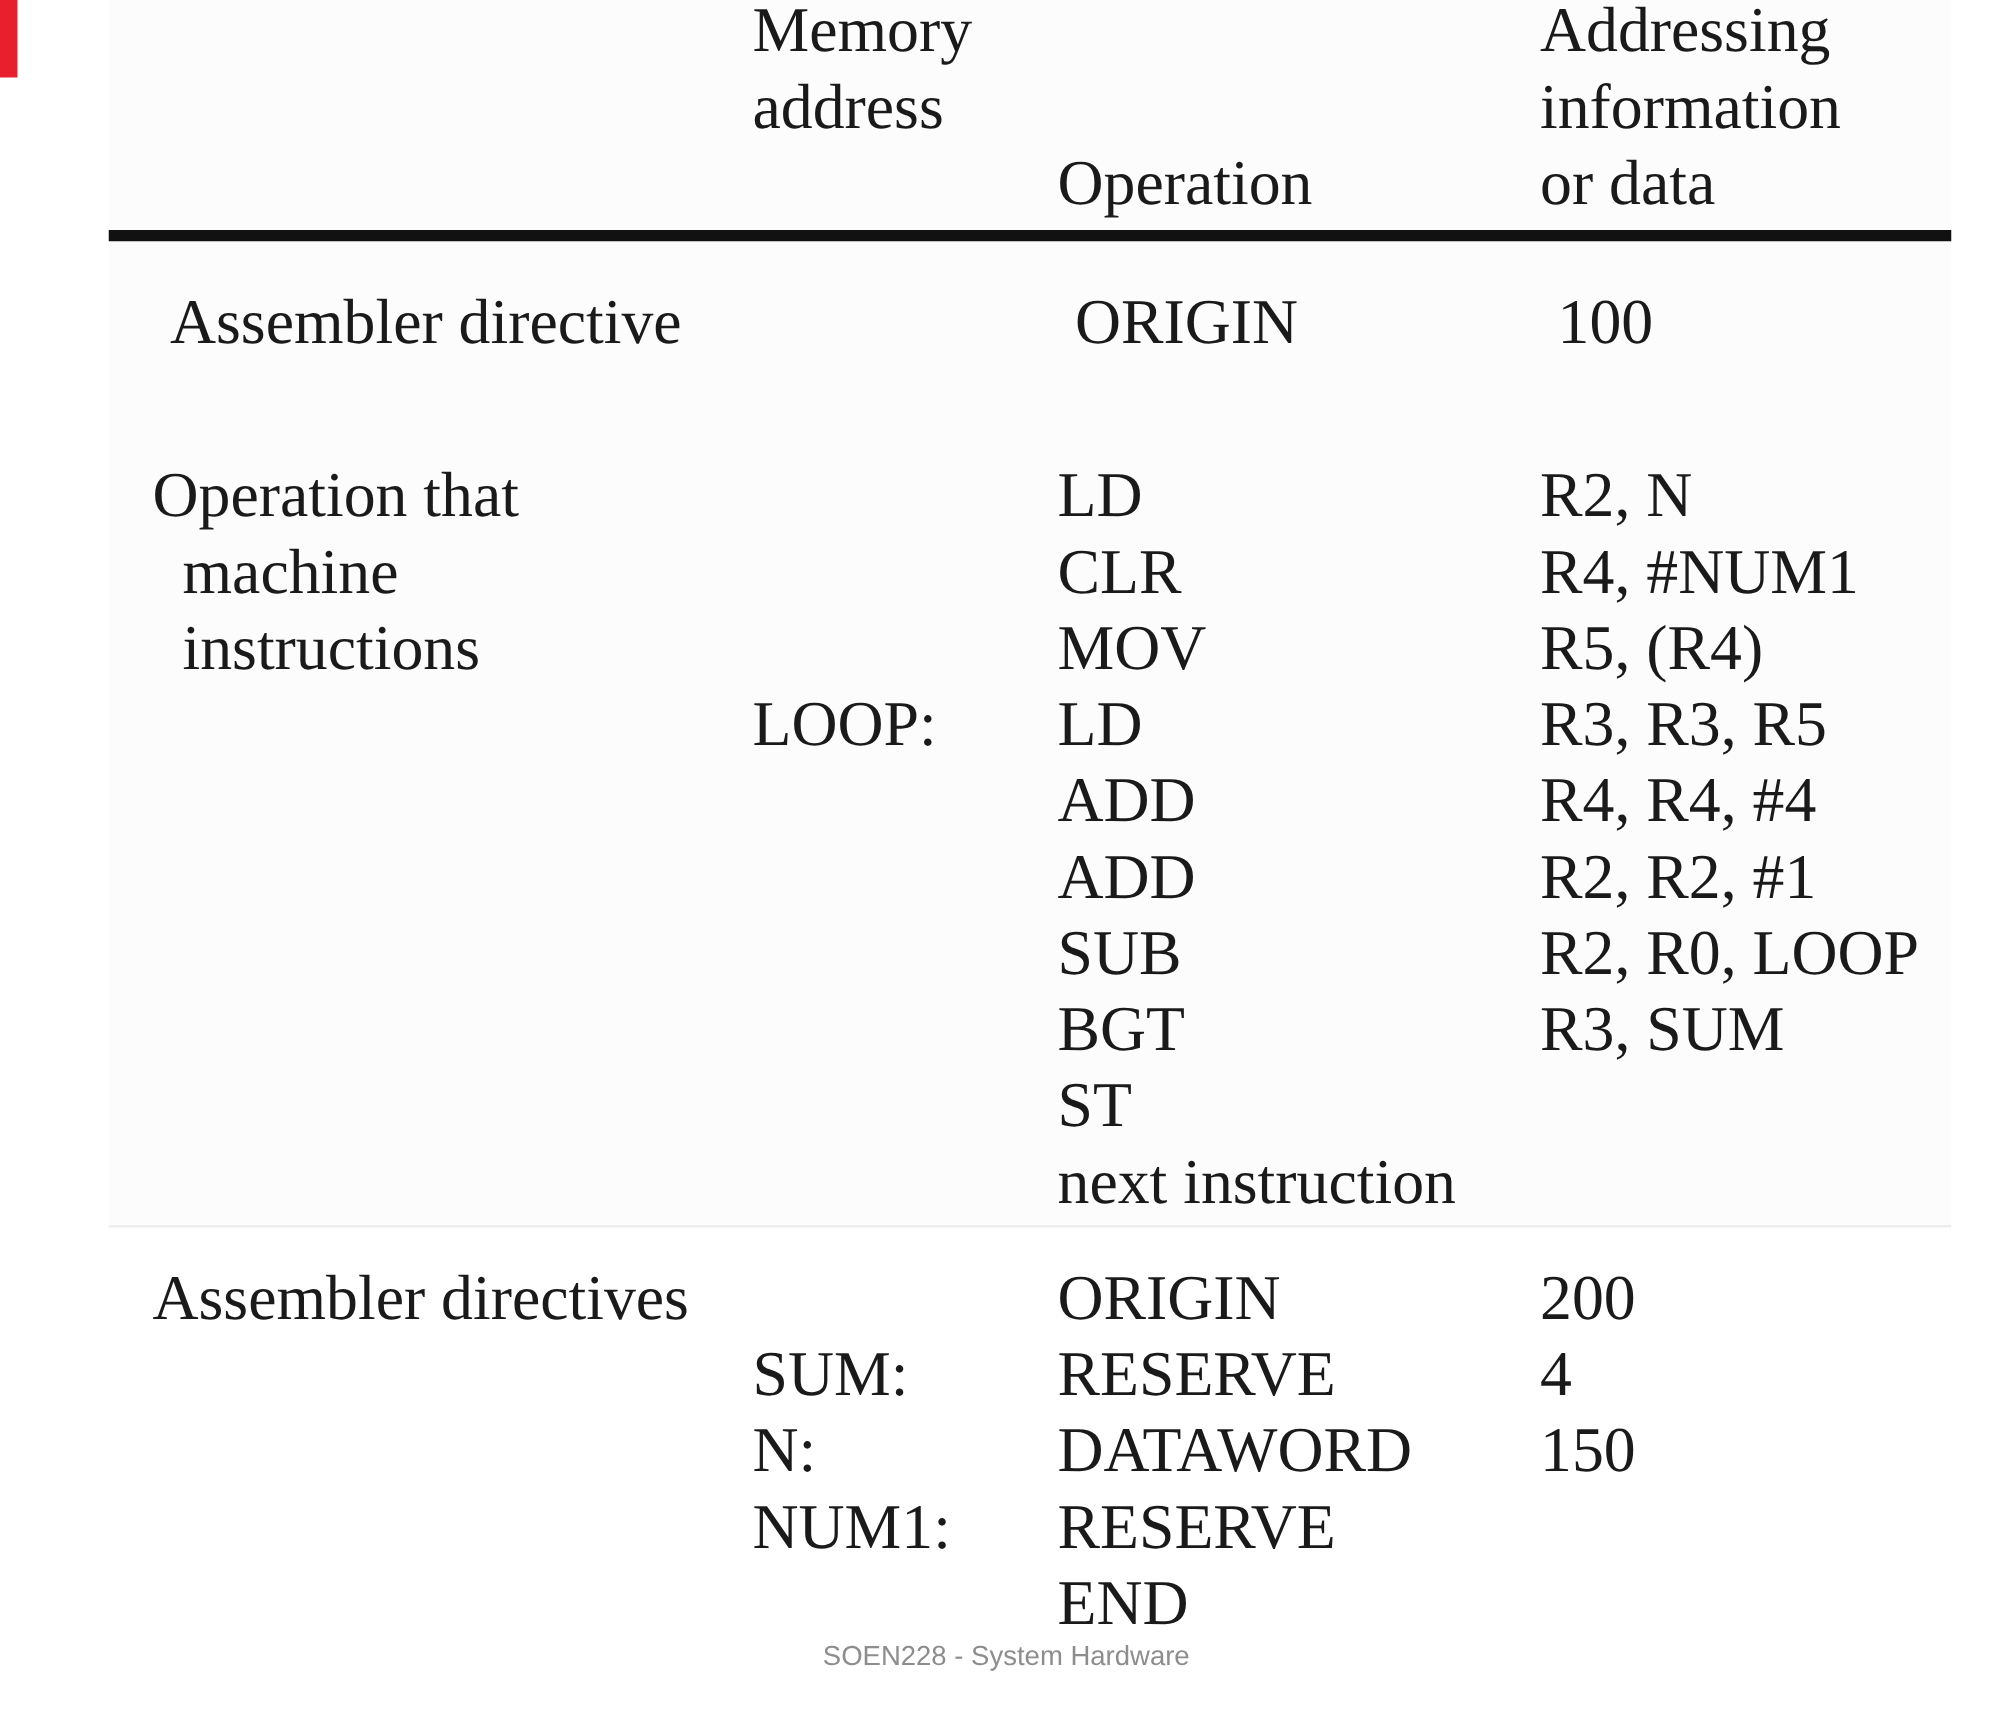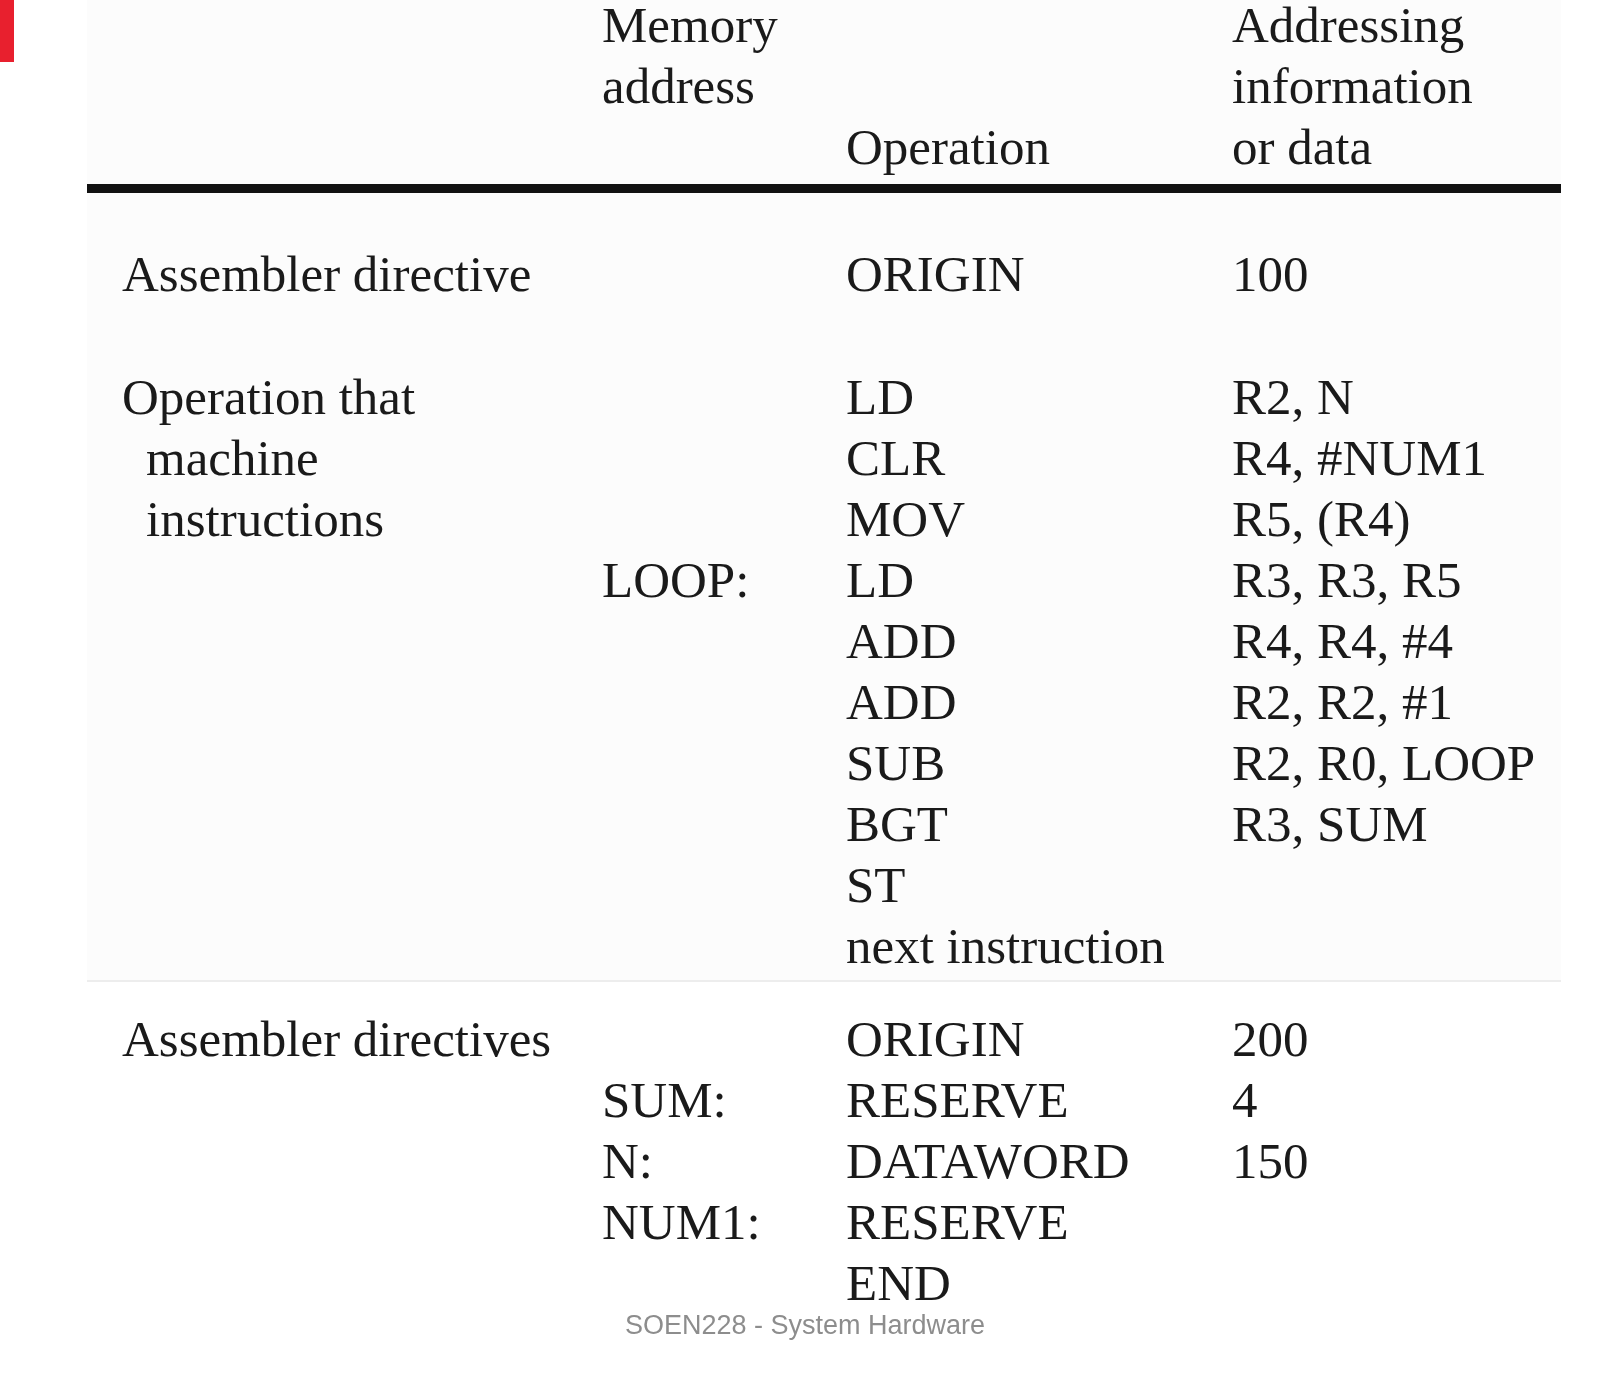--- a/index.html
+++ b/index.html
@@ -15,27 +15,27 @@
   .red-bar{position:absolute;left:0;top:0;width:14px;height:62px;}
   .rule{position:absolute;left:87px;top:184px;width:1474px;height:9px;background:#111111;}
   .abs{position:absolute;}
   .c1{left:122px;width:470px;}
   .c2{left:602px;width:236px;}
   .c3{left:846px;width:378px;}
   .c4{left:1232px;width:360px;}
   .ln{height:61px;white-space:nowrap;overflow:visible;}
   .indent{padding-left:24px;}
   .hdr-top{top:-5px;}
-  .sec1{top:244px;}
+  .sec1{top:228px;margin-left:14px;}
   .sec2{top:367px;}
   .sec3{top:1009px;}
   .footer{
     position:absolute;left:0;top:1306px;width:1610px;text-align:center;
     font-family:"Liberation Sans","DejaVu Sans",sans-serif;
-    font-size:27px;line-height:38px;color:#8d8d8d;
+    font-size:22px;line-height:38px;color:#8d8d8d;
   }
 </style>
 </head>
 <body>
 
 <div class="page">
 
   <div class="tint"></div>
   <div class="red-bar" style="background: rgb(232, 32, 46);"></div>
 

